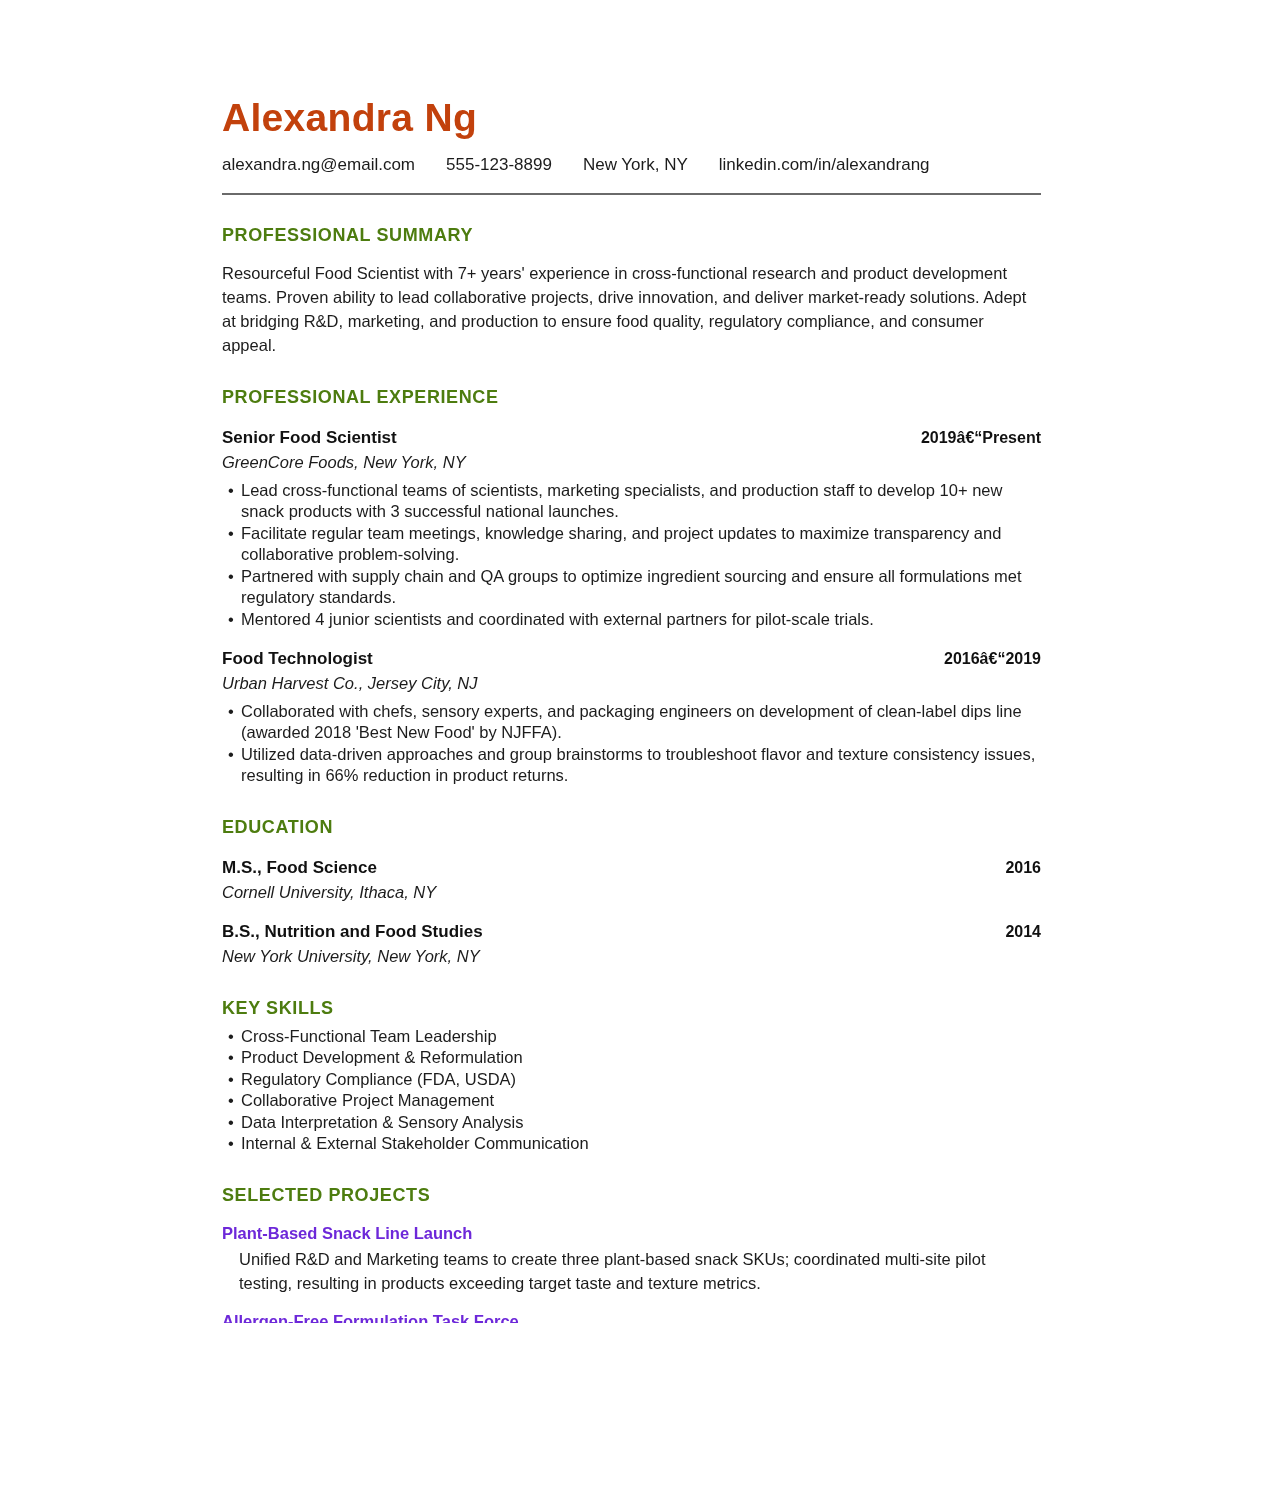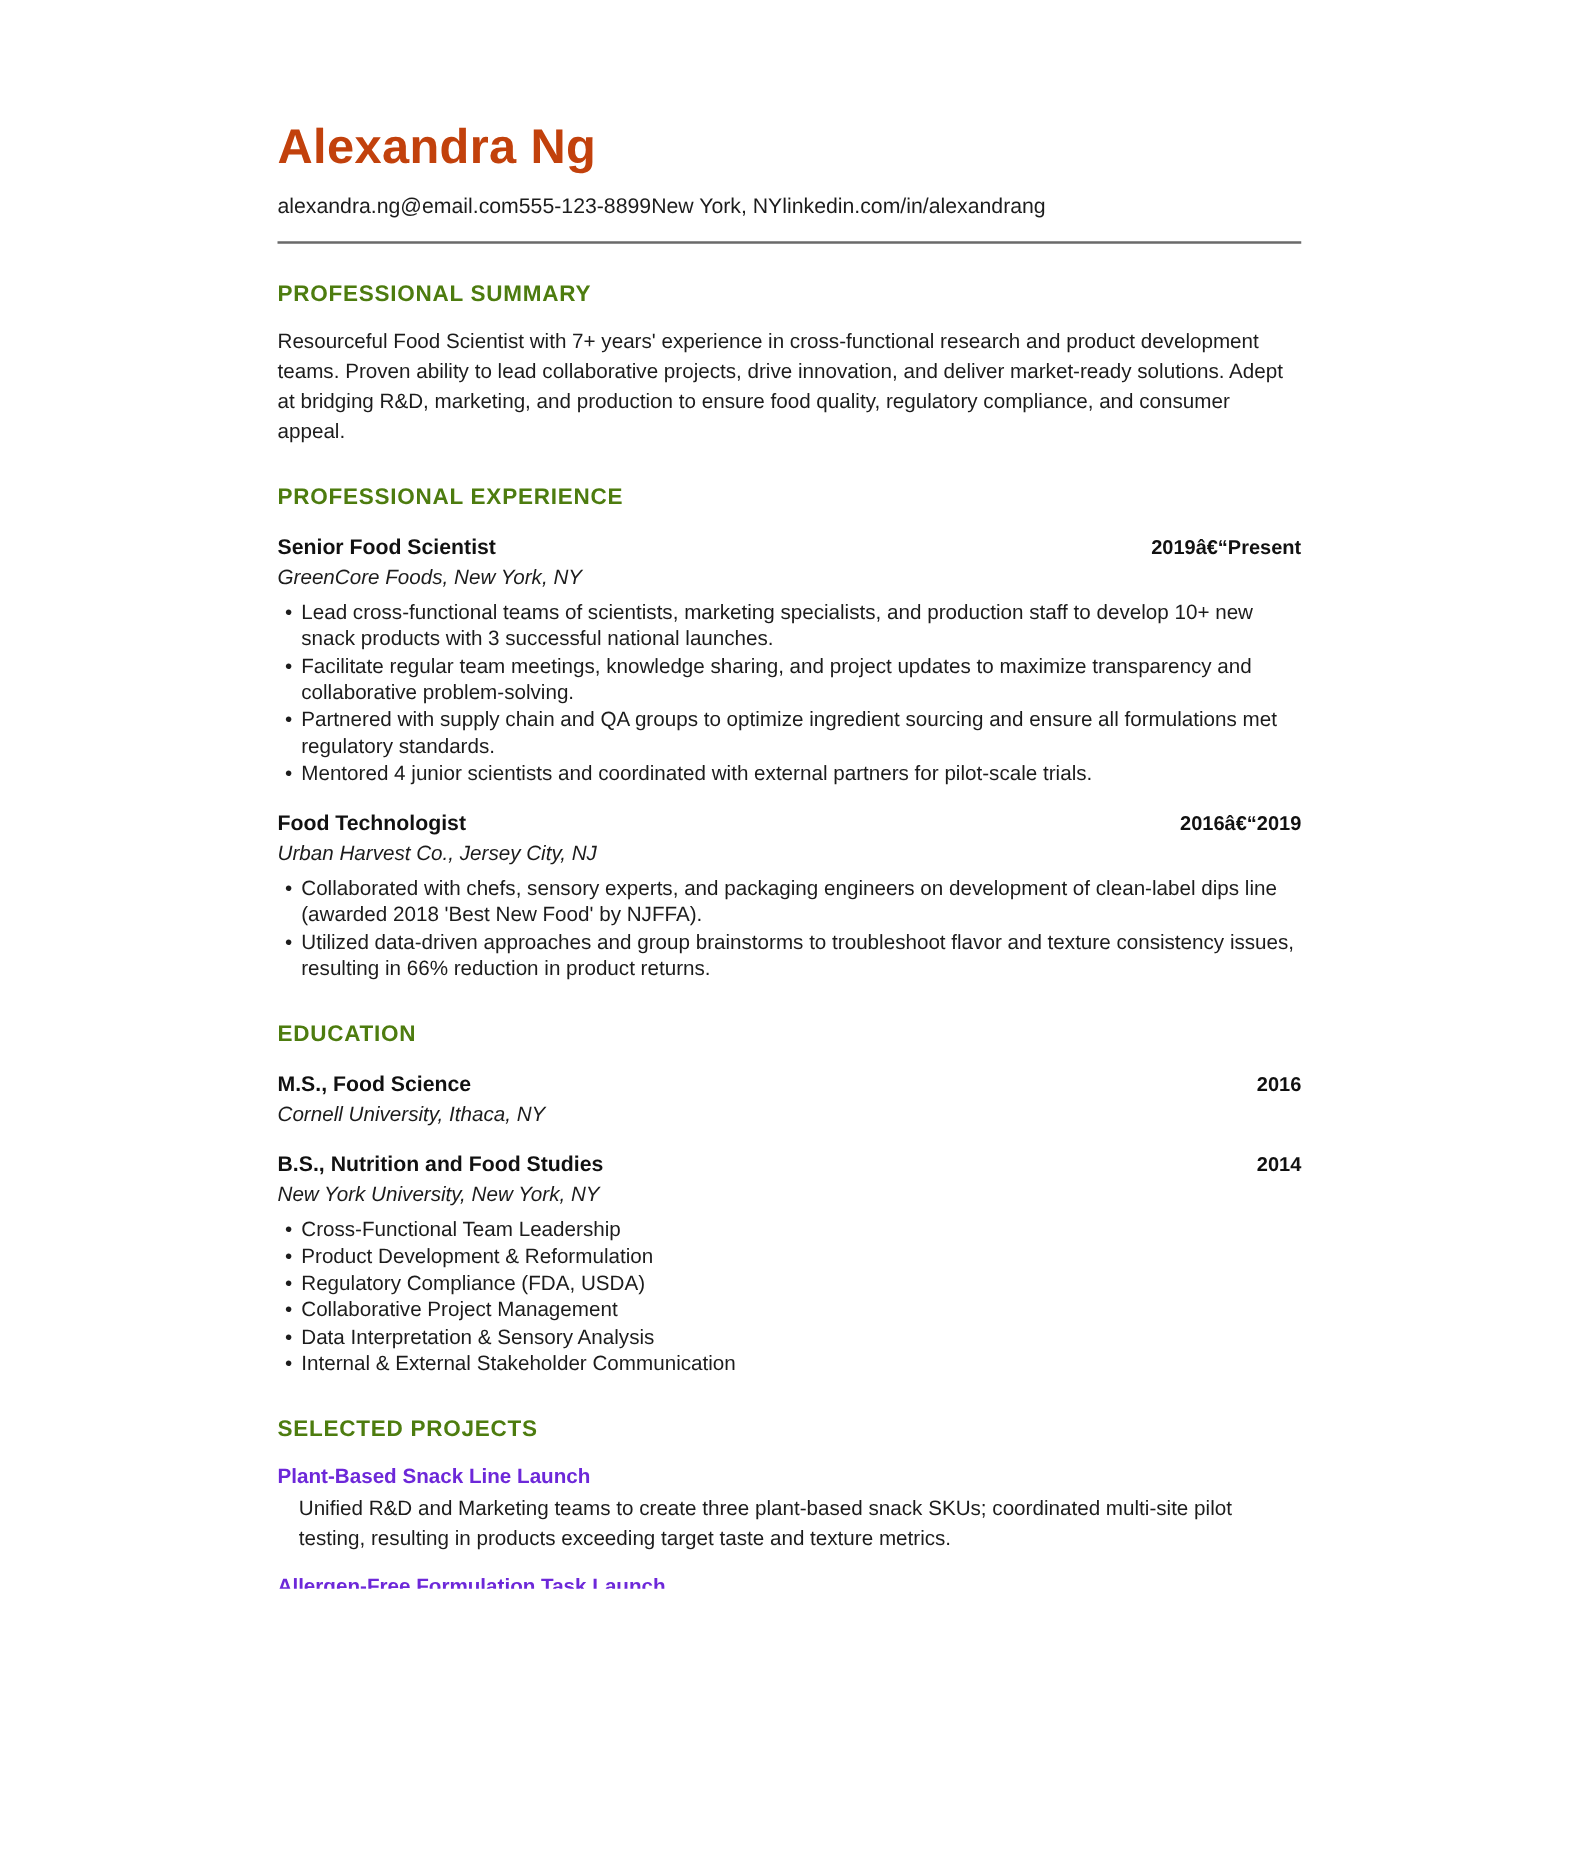--- a/index.html
+++ b/index.html
@@ -19,20 +19,21 @@
   }
   .name {
     font-size: 39px;
     line-height: 46px;
     font-weight: 700;
     color: #c2410c;
     letter-spacing: 0.3px;
   }
   .contact {
     display: flex;
+    gap: 31px;
     margin-top: 12px;
     font-size: 17px;
     line-height: 24px;
     color: #1c1c1c;
   }
   .rule {
     border: none;
     border-top: 2px solid #6a6a6a;
     margin: 16px 0 0 0;
   }
@@ -173,36 +174,37 @@
     <div class="edu">
       <div class="row">
         <span class="degree-title">B.S., Nutrition and Food Studies</span>
         <span class="degree-year">2014</span>
       </div>
       <div class="school">New York University, New York, NY</div>
     </div>
   </div>
 
   <div>
+    <h2 class="section-heading">KEY SKILLS</h2>
     <ul class="blist skills-list">
       <li>Cross-Functional Team Leadership</li>
       <li>Product Development &amp; Reformulation</li>
       <li>Regulatory Compliance (FDA, USDA)</li>
       <li>Collaborative Project Management</li>
       <li>Data Interpretation &amp; Sensory Analysis</li>
       <li>Internal &amp; External Stakeholder Communication</li>
     </ul>
   </div>
 
   <div>
     <h2 class="section-heading">SELECTED PROJECTS</h2>
 
     <div class="project">
       <div class="project-name">Plant-Based Snack Line Launch</div>
       <p class="project-desc">Unified R&amp;D and Marketing teams to create three plant-based snack SKUs; coordinated multi-site pilot testing, resulting in products exceeding target taste and texture metrics.</p>
     </div>
 
     <div class="cutoff">
-      <div class="project-name">Allergen-Free Formulation Task Launch</div>
+      <div class="project-name">Allergen-Free Formulation Task Force</div>
     </div>
   </div>
 
 </div>
 
 </body></html>

